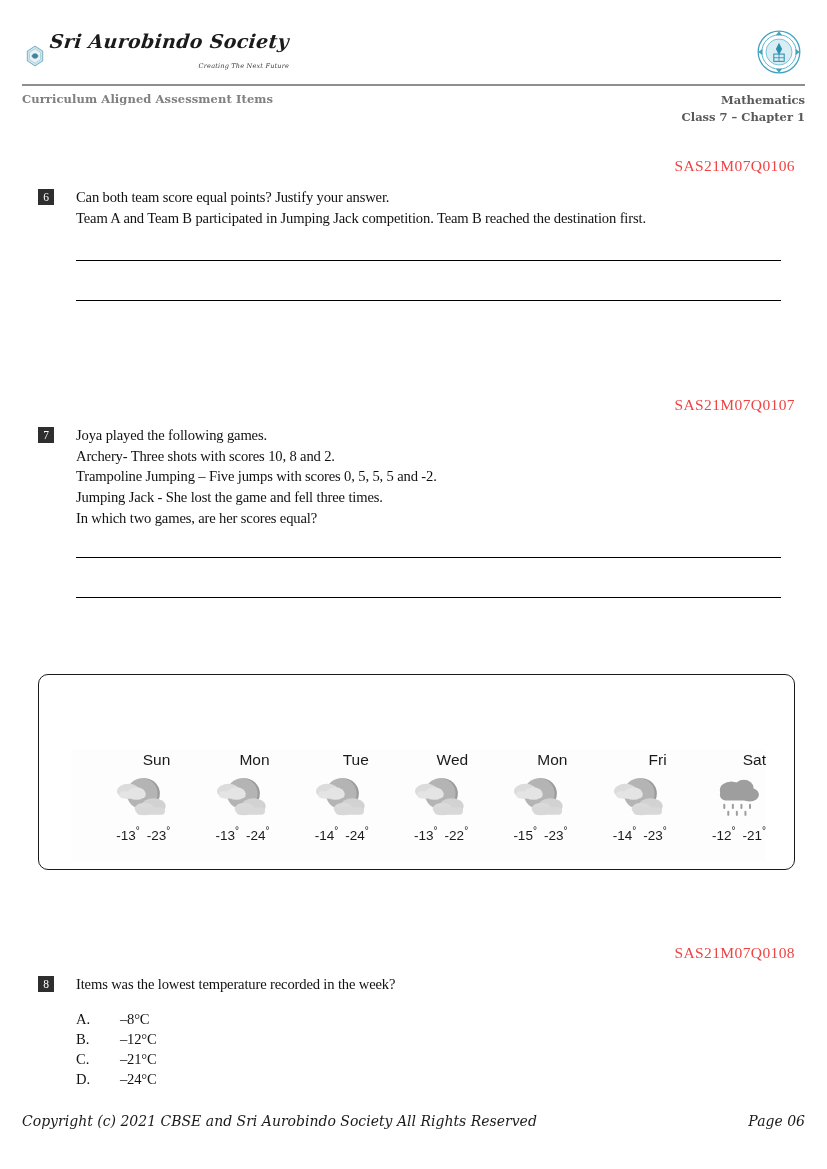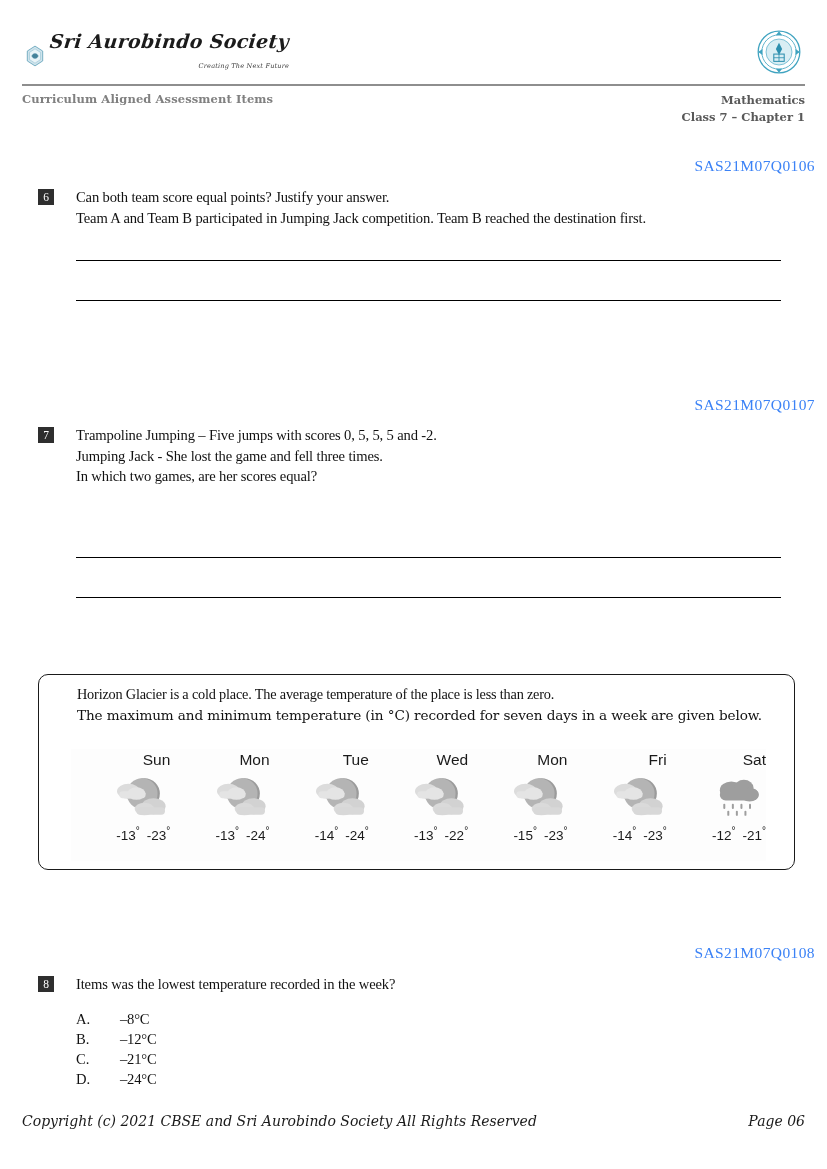--- a/index.html
+++ b/index.html
@@ -95,24 +95,24 @@
     font-size: 11.5px;
     font-weight: 700;
     color: #595959;
     text-align: right;
     line-height: 1.45;
   }
 
   
   .qcode {
     position: absolute;
-    right: 12px;
+    right: 32px;
     font-family: "Liberation Serif", serif;
     font-size: 15.5px;
-    color: #3b82f6;
+    color: #ef4444;
     letter-spacing: 0.4px;
   }
   .qblock {
     position: absolute;
     left: 38px;
     right: 46px;
   }
   .qnum {
     position: absolute;
     left: 0;
@@ -307,35 +307,33 @@
   </div>
 
   <div class="answer-line" style="top:260px;"></div>
   <div class="answer-line" style="top:300px;"></div>
 
   <div class="qcode" style="top:396px;">SAS21M07Q0107</div>
 
   <div class="qblock" style="top:425px;">
     <div class="qnum">7</div>
     <div class="qtext">
+      <div>Joya played the following games.</div>
+      <div>Archery- Three shots with scores 10, 8 and 2.</div>
       <div>Trampoline Jumping – Five jumps with scores 0, 5, 5, 5 and -2.</div>
       <div>Jumping Jack - She lost the game and fell three times.</div>
       <div>In which two games, are her scores equal?</div>
     </div>
   </div>
 
   <div class="answer-line" style="top:557px;"></div>
   <div class="answer-line" style="top:597px;"></div>
 
   <div class="stimulus-box">
 
-    <div class="stim-text">
-      <div class="stim-line-1">Horizon Glacier is a cold place. The average temperature of the place is less than zero.</div>
-      <div class="stim-line-2">The maximum and minimum temperature (in °C) recorded for seven days in a week are given below.</div>
-    </div>
 
     <div class="weather">
 
       <div class="wday">
         <div class="wday-name">Sun</div>
         <svg class="wicon" viewBox="0 0 100 84">
           <circle cx="56" cy="36" r="27" fill="#9b9b9b"></circle>
           <circle cx="52" cy="36" r="27" fill="#b4b4b4"></circle>
           <ellipse cx="28" cy="32" rx="20" ry="13" fill="#dcdcdc"></ellipse>
           <ellipse cx="42" cy="36" rx="16" ry="11" fill="#e4e4e4"></ellipse>

